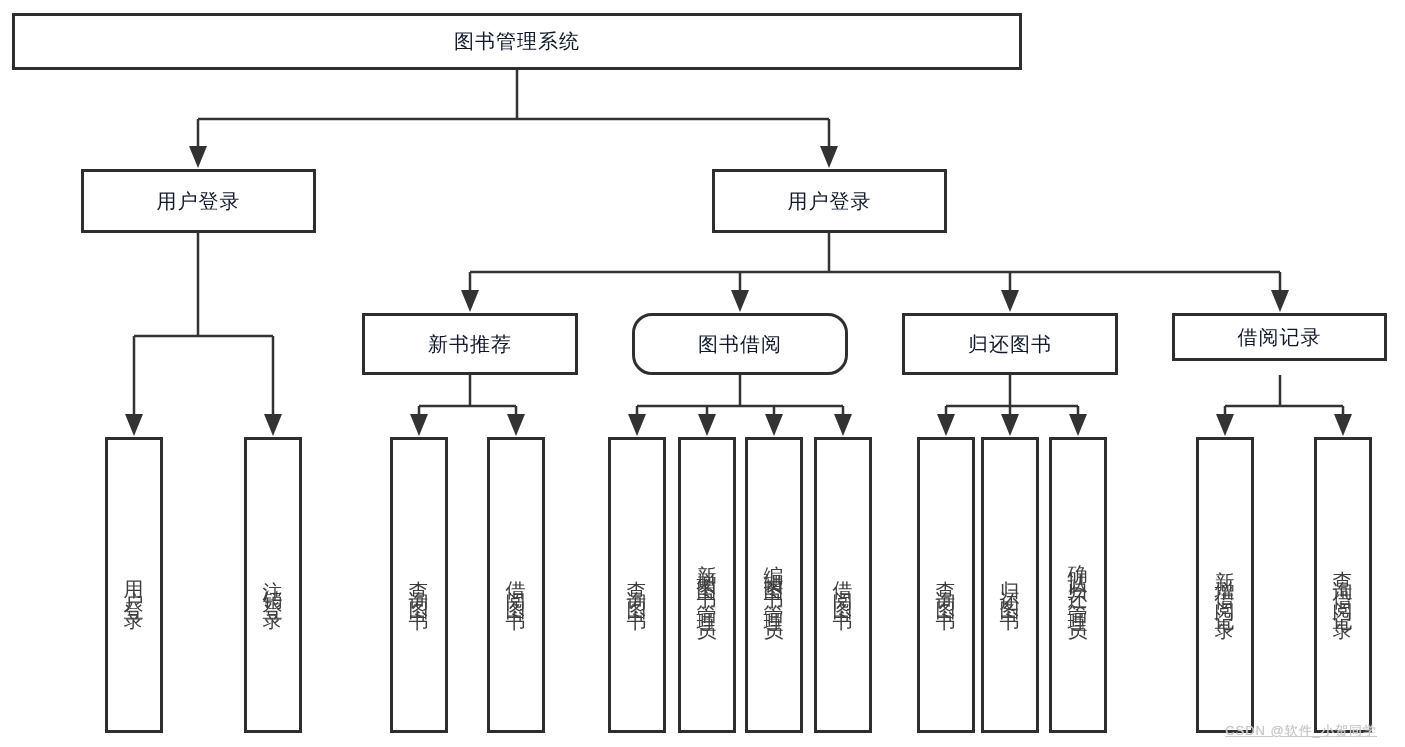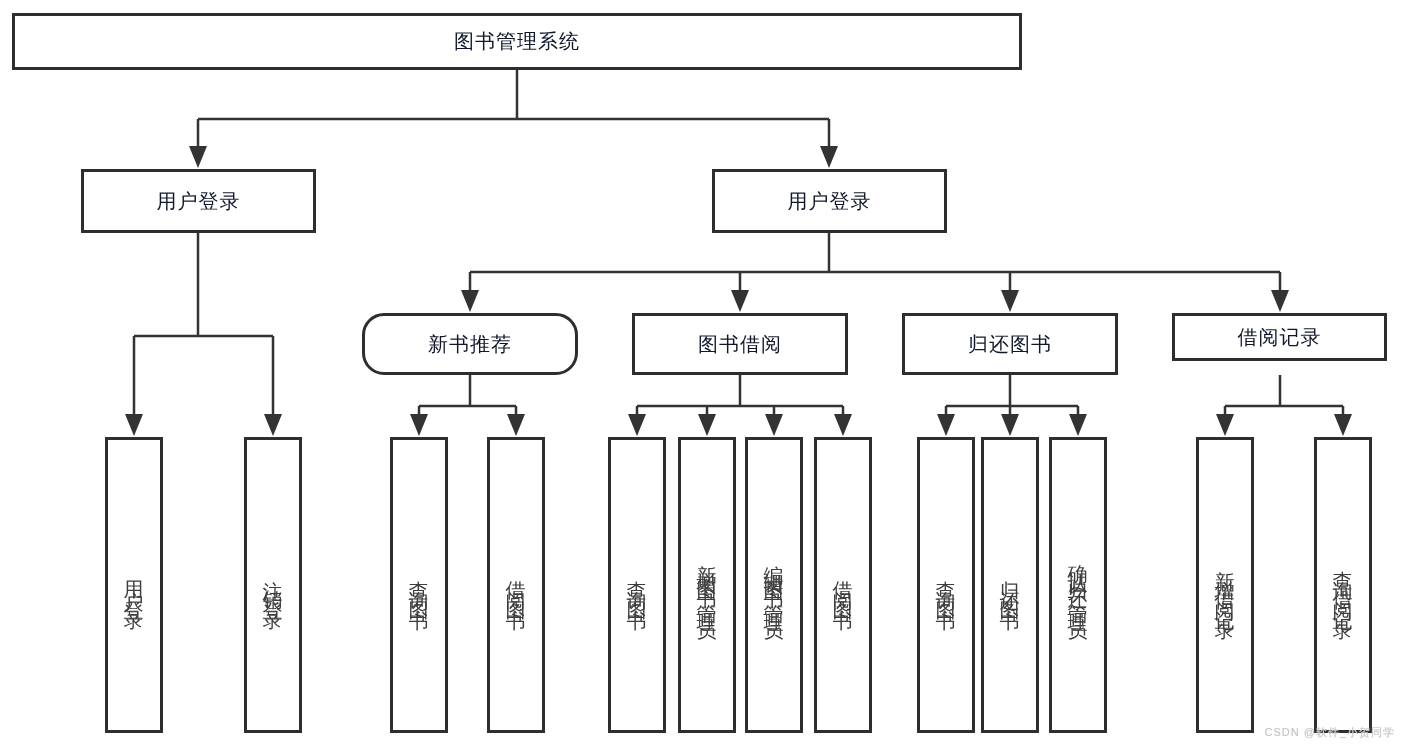--- a/index.html
+++ b/index.html
@@ -35,25 +35,26 @@
     writing-mode:vertical-rl;
     text-orientation:upright;
     font-size:20px;
     letter-spacing:10px;
     line-height:1;
     color:#3d3d3d;
   }
   .long .vtext{letter-spacing:8px;}
   #watermark{
     position:absolute;
-    right:10px;bottom:7px;
-    font-size:11px;
+    right:28px;bottom:7px;
+    font-size:13px;
     color:#c6c6c6;
     text-shadow:0 0 1px #dedede;
     letter-spacing:1px;
+    text-decoration:underline;
   }
   svg path{stroke:#333333;stroke-width:2.5;fill:none;}
   svg polygon{fill:#333333;stroke:none;}
 </style>
 </head>
 <body>
 
 <div id="canvas">
 
   <svg id="connectors" viewBox="0 0 1405 747" xmlns="http://www.w3.org/2000/svg">
@@ -97,22 +98,22 @@
       <polygon points="1216,414 1234,414 1225,436"></polygon>
       <polygon points="1334,414 1352,414 1343,436"></polygon>
     </g>
   </svg>
 
   <div class="node" style="left:12px;top:13px;width:1010px;height:57px;">图书管理系统</div>
 
   <div class="node" style="left:81px;top:169px;width:235px;height:64px;">用户登录</div>
   <div class="node" style="left:712px;top:169px;width:235px;height:64px;">用户登录</div>
 
-  <div class="node" style="left:362px;top:313px;width:216px;height:62px;border-radius:22px;">新书推荐</div>
-  <div class="node" style="left:632px;top:313px;width:216px;height:62px;">图书借阅</div>
+  <div class="node" style="left:362px;top:313px;width:216px;height:62px;">新书推荐</div>
+  <div class="node" style="left:632px;top:313px;width:216px;height:62px;border-radius:20px;">图书借阅</div>
   <div class="node" style="left:902px;top:313px;width:216px;height:62px;">归还图书</div>
   <div class="node" style="left:1172px;top:313px;width:215px;height:48px;">借阅记录</div>
 
   <div class="vnode" style="left:105px;top:437px;width:58px;height:296px;">
     <span class="vtext">用户登录</span>
   </div>
   <div class="vnode" style="left:244px;top:437px;width:58px;height:296px;">
     <span class="vtext">注销登录</span>
   </div>
 

